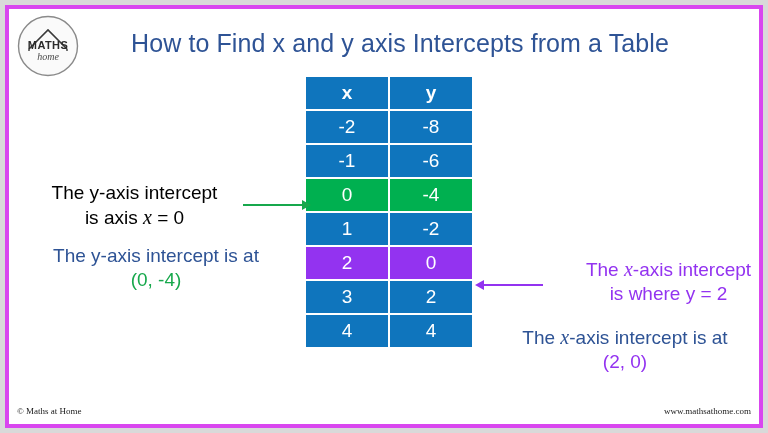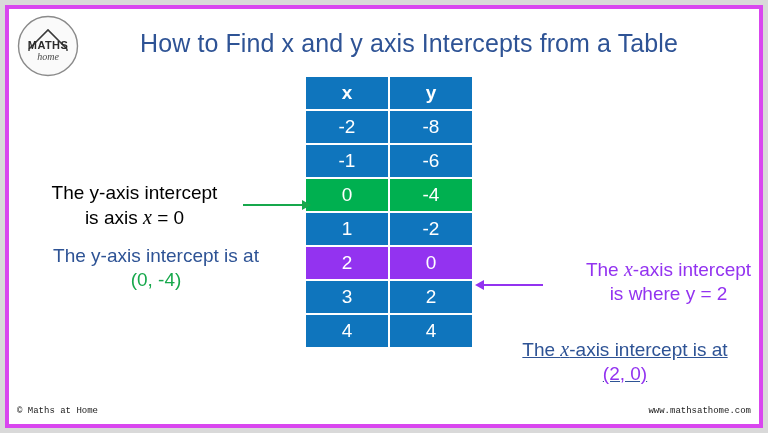--- a/index.html
+++ b/index.html
@@ -43,21 +43,21 @@
     left: 8px;
     top: 6px;
     width: 62px;
     height: 62px;
   }
   #logo svg { display: block; }
 
   
   #title {
     position: absolute;
-    left: 75px;
+    left: 66px;
     top: 20px;
     width: 650px;
     text-align: center;
     font-size: 25px;
     color: #2e5395;
     font-family: "Liberation Sans", sans-serif;
     letter-spacing: 0.1px;
     white-space: nowrap;
   }
 
@@ -114,45 +114,44 @@
   }
   #ann-x-rule {
     left: 552px;
     top: 248px;
     width: 215px;
     font-size: 19px;
     color: #9333f0;
   }
   #ann-x-result {
     left: 480px;
-    top: 328px;
+    top: 316px;
     width: 272px;
     font-size: 19px;
     color: #2e5395;
-    text-decoration: underline;
   }
   #ann-x-result .coord {
     color: #9333f0;
   }
   .math-i {
     font-style: italic;
     font-family: "Liberation Serif", serif;
     font-size: 20px;
   }
 
   
   .arrow { position: absolute; }
   #arrow-green { left: 232px; top: 188px; }
   #arrow-purple { left: 466px; top: 268px; }
 
   
   #footer-left, #footer-right {
     position: absolute;
     bottom: 8px;
-    font-family: Liberation Mono, monospace;
+    font-family: Liberation Serif, serif;
     font-size: 9px;
     color: #1a1a1a;
   }
   #footer-left { left: 8px; }
   #footer-right { right: 8px; }
 </style>
 </head>
 <body>
 
 <div id="page">

